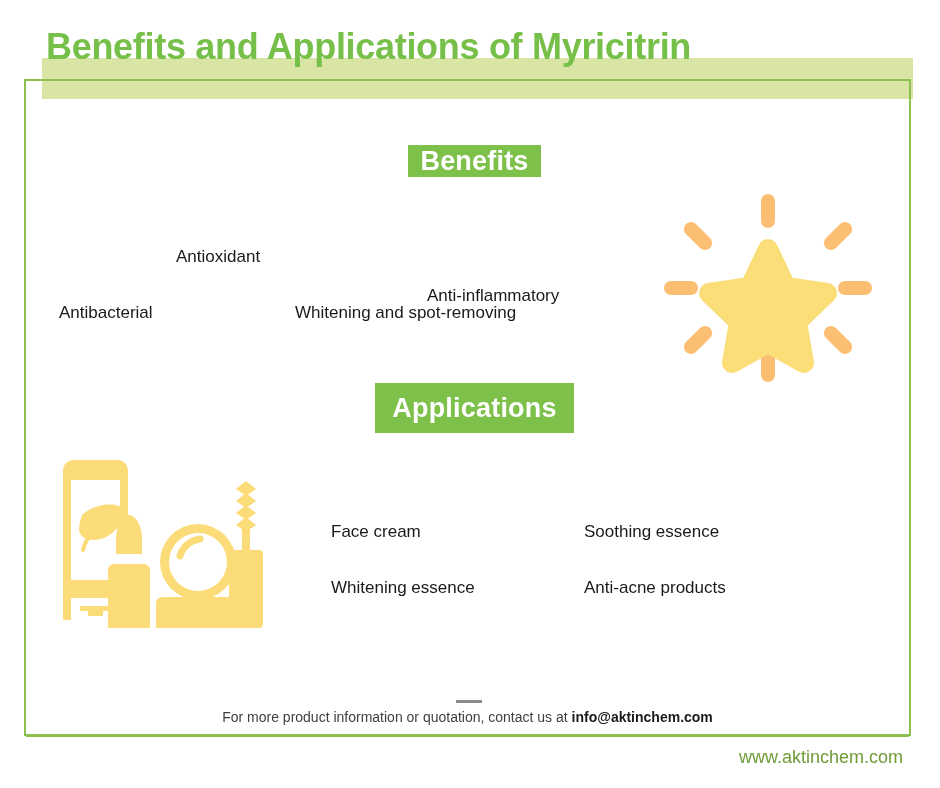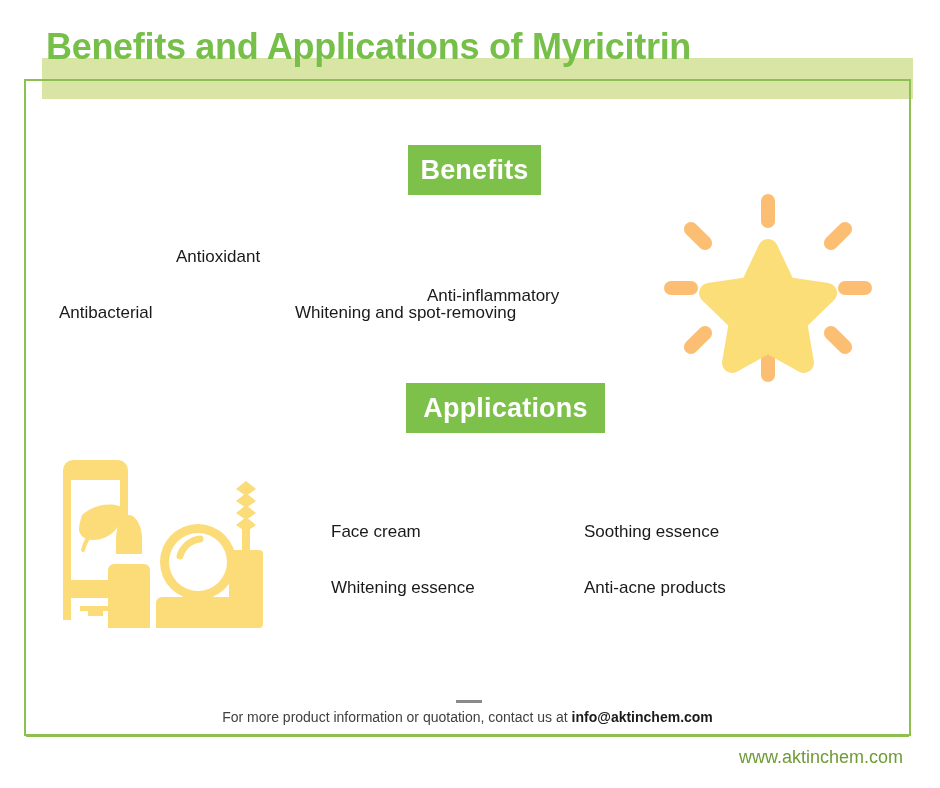--- a/index.html
+++ b/index.html
@@ -61,28 +61,27 @@
     font-weight: bold;
     display: flex;
     align-items: center;
     justify-content: center;
     letter-spacing: 0.2px;
   }
   #badge-benefits {
     left: 408px;
     top: 145px;
     width: 133px;
-    height: 50px;
+    height: 32px;
   }
   #badge-applications {
     left: 375px;
     top: 383px;
     width: 199px;
     height: 50px;
-    margin-left: 31px;
   }
 
   
   .item-text {
     position: absolute;
     font-size: 17px;
     color: #1a1a1a;
     line-height: 30px;
     white-space: nowrap;
   }

